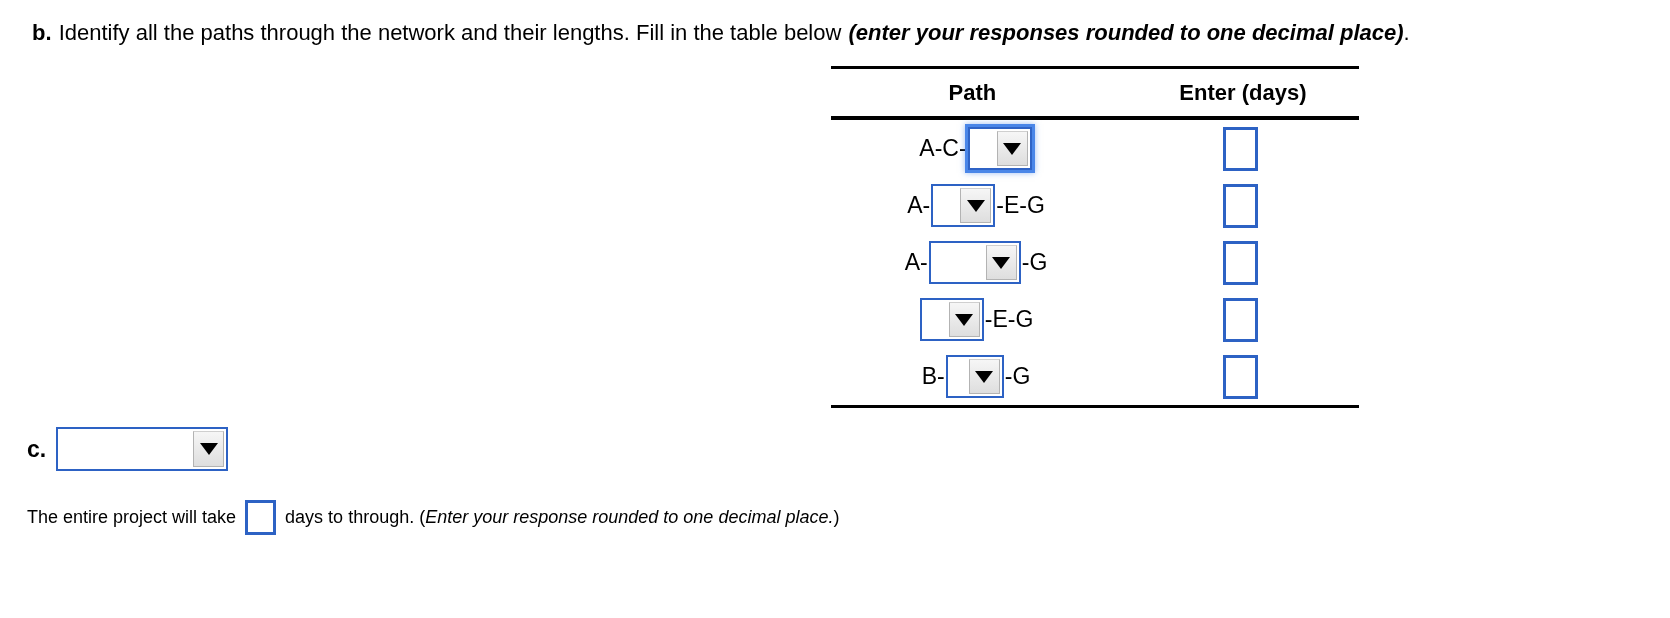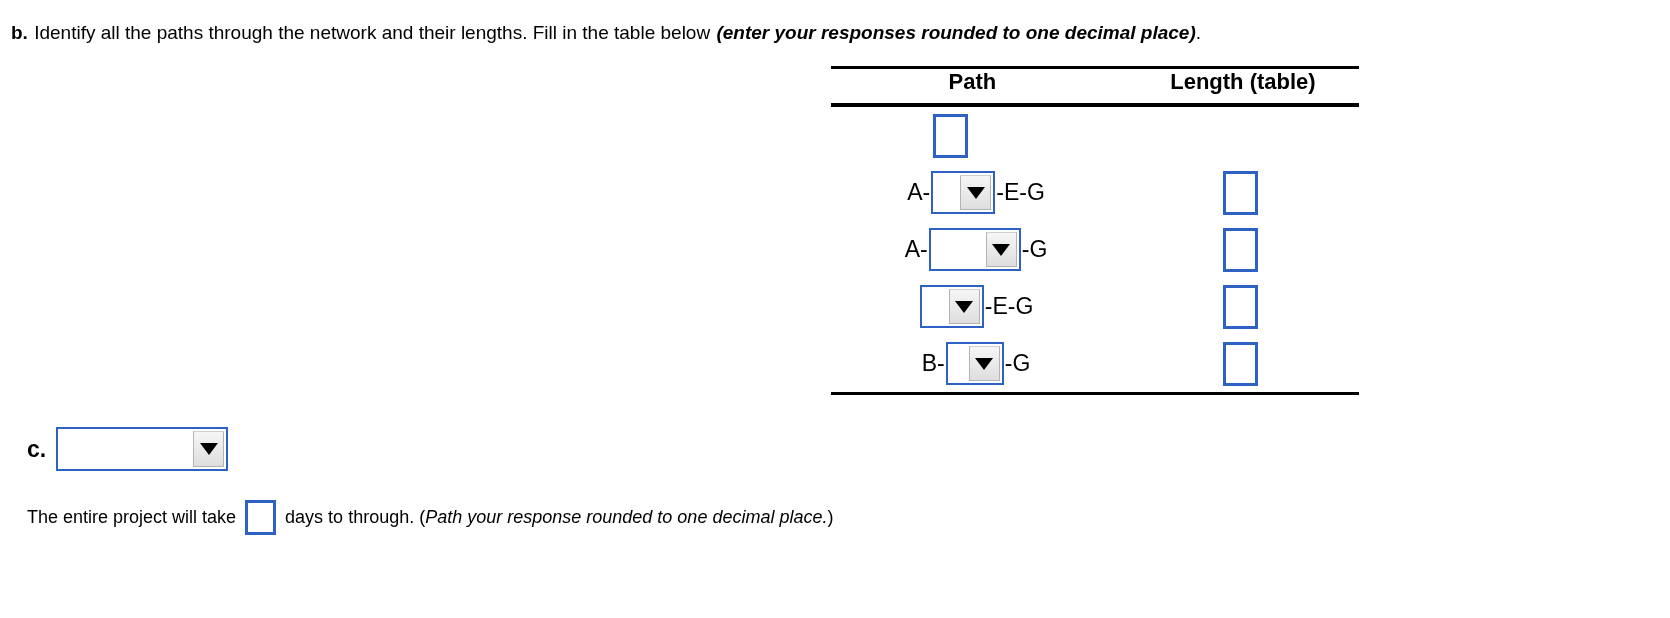--- a/index.html
+++ b/index.html
@@ -12,44 +12,44 @@
     height: 618px;
     font-family: "Liberation Sans", sans-serif;
     color: #000000;
     position: relative;
     overflow: hidden;
   }
 
   
   #prompt-b {
     position: absolute;
-    left: 11px;
+    left: 32px;
     top: 18px;
-    font-size: 19px;
+    font-size: 22px;
     line-height: 30px;
     white-space: nowrap;
   }
   #prompt-b .lead { font-weight: bold; }
   #prompt-b .ital { font-style: italic; font-weight: bold; }
 
   
   #path-table {
     position: absolute;
     left: 831px;
     top: 66px;
     width: 528px;
   }
   .rule-top    { border-top: 3px solid #000; height: 0; }
   .rule-head   { border-top: 4px solid #000; height: 0; }
   .rule-bottom { border-top: 3px solid #000; height: 0; }
 
   .thead {
     display: flex;
-    height: 34px;
-    align-items: flex-start;
+    height: 47px;
+    align-items: center;
     gap: 13px;
   }
   .th {
     font-size: 22px;
     font-weight: bold;
     text-align: center;
   }
   .col-path { width: 290px; }
   .col-len  { width: 238px; }
 
@@ -170,25 +170,34 @@
 <div id="prompt-b">
   <span class="lead">b.</span>
   <span class="seg">Identify all the paths through the network and their lengths. Fill in the table below</span>
   <span class="ital">(enter your responses rounded to one decimal place)</span><span>.</span>
 </div>
 
 <div id="path-table">
   <div class="rule-top"></div>
   <div class="thead">
     <div class="th col-path">Path</div>
-    <div class="th col-len">Length (table)</div>
+    <div class="th col-len">Enter (days)</div>
   </div>
   <div class="rule-head"></div>
 
   <div class="trow">
+    <div class="cell-path">
+      <span class="seg">A-C-</span>
+      <span class="dd dd-w1 focused">
+        <span class="arrow-btn">
+            <span class="caret"></span>
+          </span>
+      </span>
+      <span class="seg"></span>
+    </div>
     <div class="cell-len">
       <span class="numbox"></span>
     </div>
   </div>
 
   <div class="trow">
     <div class="cell-path">
       <span class="seg">A-</span>
       <span class="dd dd-w2">
         <span class="arrow-btn">
@@ -256,15 +265,15 @@
     <span class="arrow-btn">
         <span class="caret"></span>
       </span>
   </span>
 </div>
 
 <div id="line-d">
   <span>The entire project will take</span>
   <span class="numbox small gap-l gap-r"></span>
   <span>days to through. (</span>
-    <span class="ital">Path your response rounded to one decimal place.</span>
+    <span class="ital">Enter your response rounded to one decimal place.</span>
     <span>)</span>
 </div>
 
 </body></html>

